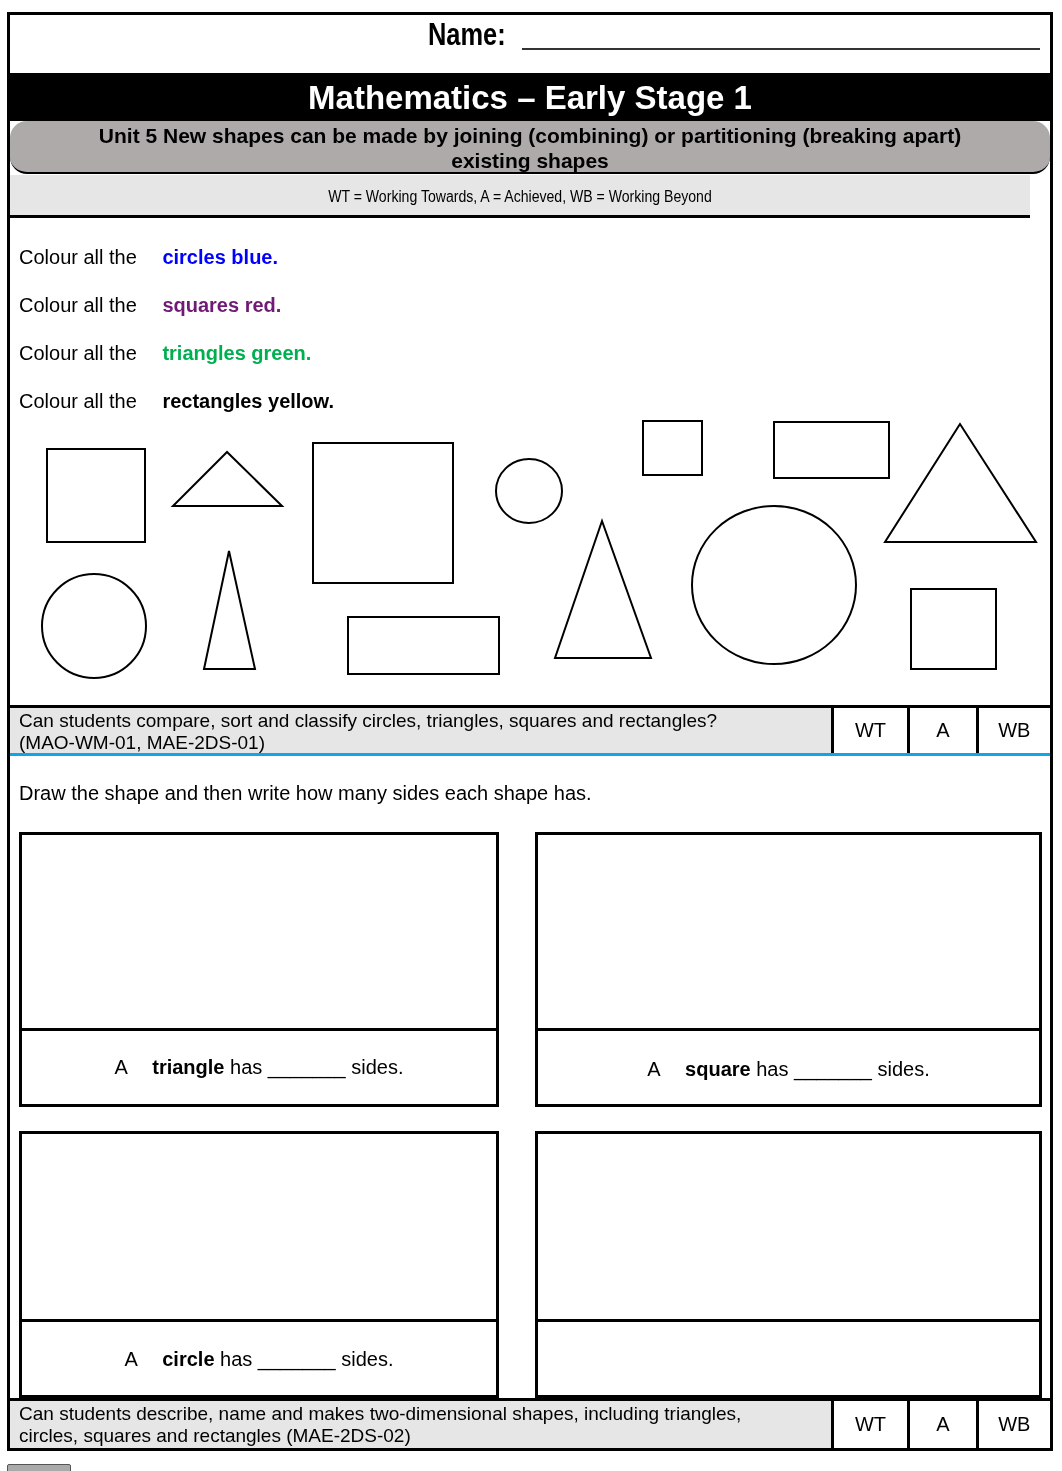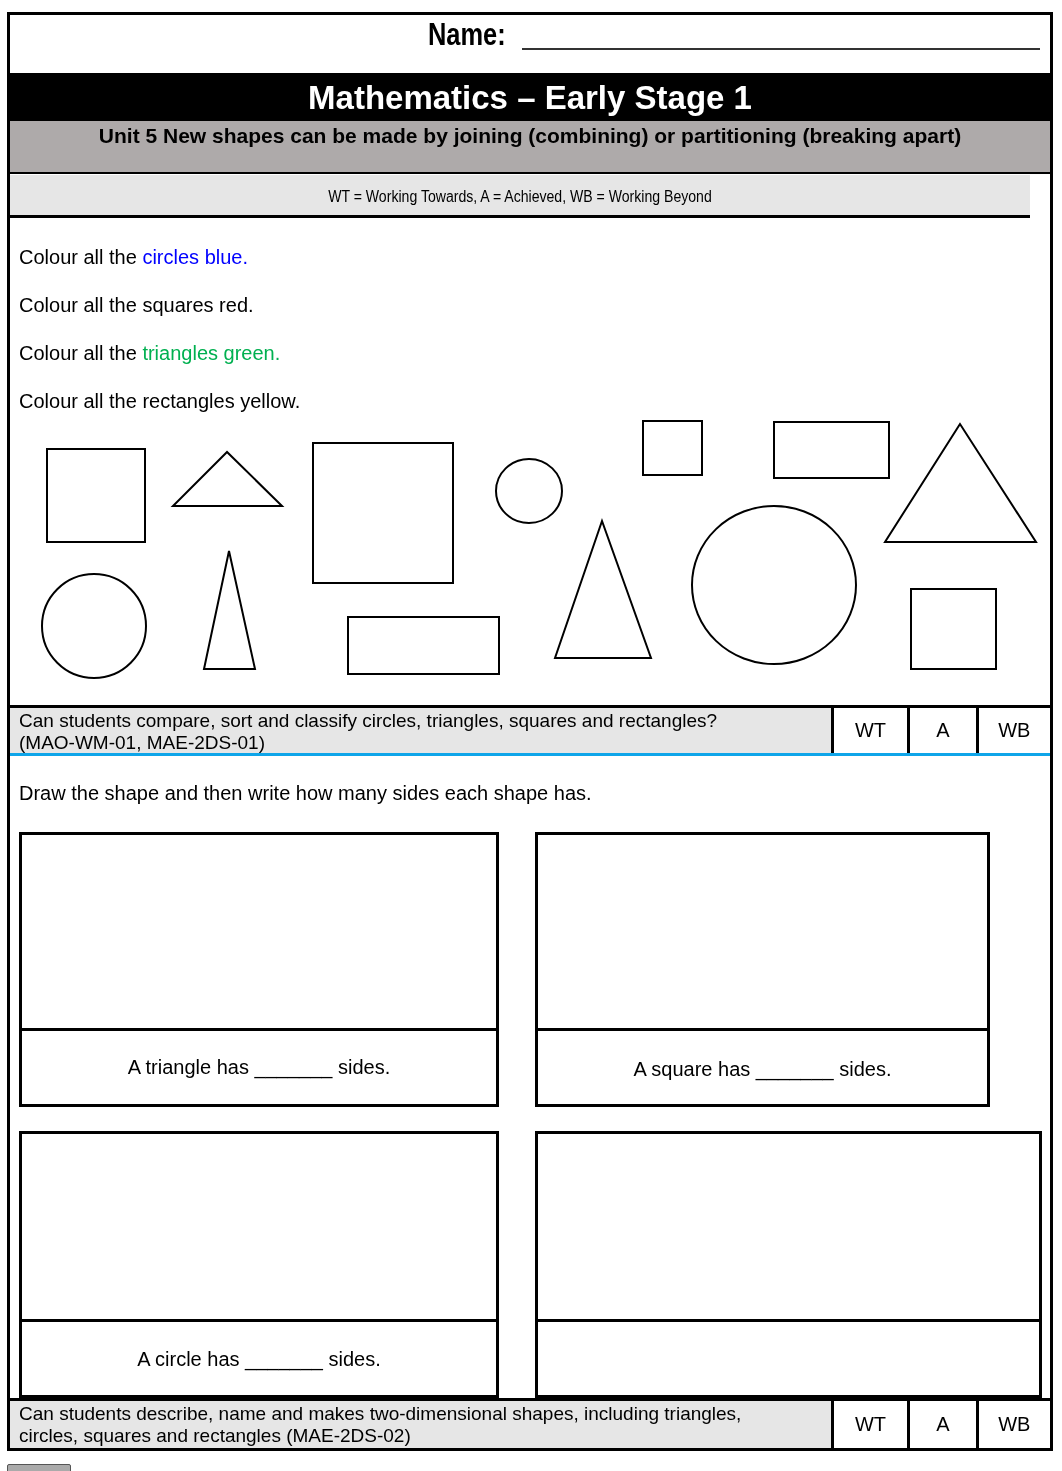--- a/index.html
+++ b/index.html
@@ -9,26 +9,26 @@
     .frame { left: 7px; top: 12px; width: 1046px; height: 1439px; border: 3px solid #000; }
     .name-row { left: 10px; top: 15px; width: 1040px; height: 50px; }
     .name-label { position: absolute; left: 418px; top: 2px; font-size: 31px; font-weight: bold;
                   transform: scaleX(0.82); transform-origin: left top; letter-spacing: 0; }
     .name-line { position: absolute; left: 512px; top: 33px; width: 518px; height: 0;
                  border-bottom: 2px solid #333; }
     .title-band { left: 10px; top: 73px; width: 1040px; height: 48px; background: #000; color: #fff;
                   text-align: center; font-weight: bold; font-size: 33px; line-height: 50px; }
     .subtitle-band { left: 10px; top: 121px; width: 1040px; height: 53px; background: #aeaaaa;
                      text-align: center; font-weight: bold; font-size: 21px; line-height: 25px;
-                     padding-top: 2px; border-bottom: 2px solid #000; }
+                     padding-top: 2px; border-bottom: 2px solid #000; border-radius: 17px; }
     .key-band { left: 10px; top: 175px; width: 1020px; height: 43px; background: #e6e6e6;
                 text-align: center; font-size: 16px; line-height: 43px; border-bottom: 3px solid #000; }
     .key-band span { display: inline-block; transform: scaleX(0.88); }
     .instr { left: 19px; font-size: 20px; line-height: 24px; white-space: nowrap; }
-    .b { font-weight: normal; }
+    .b { font-weight: bold; margin-left: 20px; }
     .assess { left: 10px; width: 1040px; height: 51px; border-top: 3px solid #000; border-bottom: 3px solid #0ea5e9; display: flex; }
     .assess .q { width: 828px; background: #e6e6e6; font-size: 19px; line-height: 22px; padding: 2px 9px; box-sizing: border-box; }
     .assess .q span { display:block; }
     .assess .c { border-left: 3px solid #000; background: #fff; font-size: 20px; text-align: left; display: flex; align-items: center; justify-content: center; }
     .draw-instr { left: 19px; top: 782px; font-size: 20px; text-align: center; }
     .box { border: 3px solid #000; background: #fff; }
     .box .div { position: absolute; left: 0; right: 0; border-top: 3px solid #000; }
     .box .sentence { position: absolute; left: 0; right: 0; text-align: center; font-size: 20px; }
     .cc { left: 7px; top: 1464px; width: 64px; height: 10px; background: #aaa; border: 1px solid #555; border-radius: 2px; }
   </style>
@@ -39,31 +39,32 @@
 
 <div class="abs name-row">
   <span class="name-label">Name:</span>
   <div class="name-line"></div>
 </div>
 
 <div class="abs title-band">Mathematics – Early Stage 1</div>
 
 <div class="abs subtitle-band">
   <div>Unit 5 New shapes can be made by joining (combining) or partitioning (breaking apart)</div>
+  <div>existing shapes</div>
 </div>
 
 <div class="abs key-band">
   <span>WT = Working Towards, A = Achieved, WB = Working Beyond</span>
 </div>
 
 <div class="abs instr" style="top:245px">
   <span>Colour all the </span><span class="b" style="color:#0000ff">circles blue.</span>
 </div>
 <div class="abs instr" style="top:293px">
-  <span>Colour all the </span><span class="b" style="color:#000000">squares red.</span>
+  <span>Colour all the </span><span class="b" style="color:#701a75">squares red.</span>
 </div>
 <div class="abs instr" style="top:341px">
   <span>Colour all the </span><span class="b" style="color:#00b050">triangles green.</span>
 </div>
 <div class="abs instr" style="top:389px">
   <span>Colour all the </span><span class="b">rectangles yellow.</span>
 </div>
 
 <svg class="abs" style="left:0;top:0" width="1062" height="700">
   <g fill="#fff" stroke="#000" stroke-width="2">
@@ -94,21 +95,21 @@
 </div>
 
 <div class="abs draw-instr">Draw the shape and then write how many sides each shape has.</div>
 
 <div class="abs box" style="left:19px;top:832px;width:480px;height:275px">
   <div class="div" style="top:193px"></div>
   <div class="sentence" style="top:221px">
     <span>A </span><span class="b">triangle</span><span> has </span><span>_______</span><span> sides.</span>
   </div>
 </div>
-<div class="abs box" style="left:535px;top:832px;width:455px;height:275px">
+<div class="abs box" style="left:535px;top:832px;width:507px;height:275px">
   <div class="div" style="top:193px"></div>
   <div class="sentence" style="top:223px">
     <span>A </span><span class="b">square</span><span> has </span><span>_______</span><span> sides.</span>
   </div>
 </div>
 <div class="abs box" style="left:19px;top:1131px;width:480px;height:267px">
   <div class="div" style="top:185px"></div>
   <div class="sentence" style="top:214px">
     <span>A </span><span class="b">circle</span><span> has </span><span>_______</span><span> sides.</span>
   </div>

